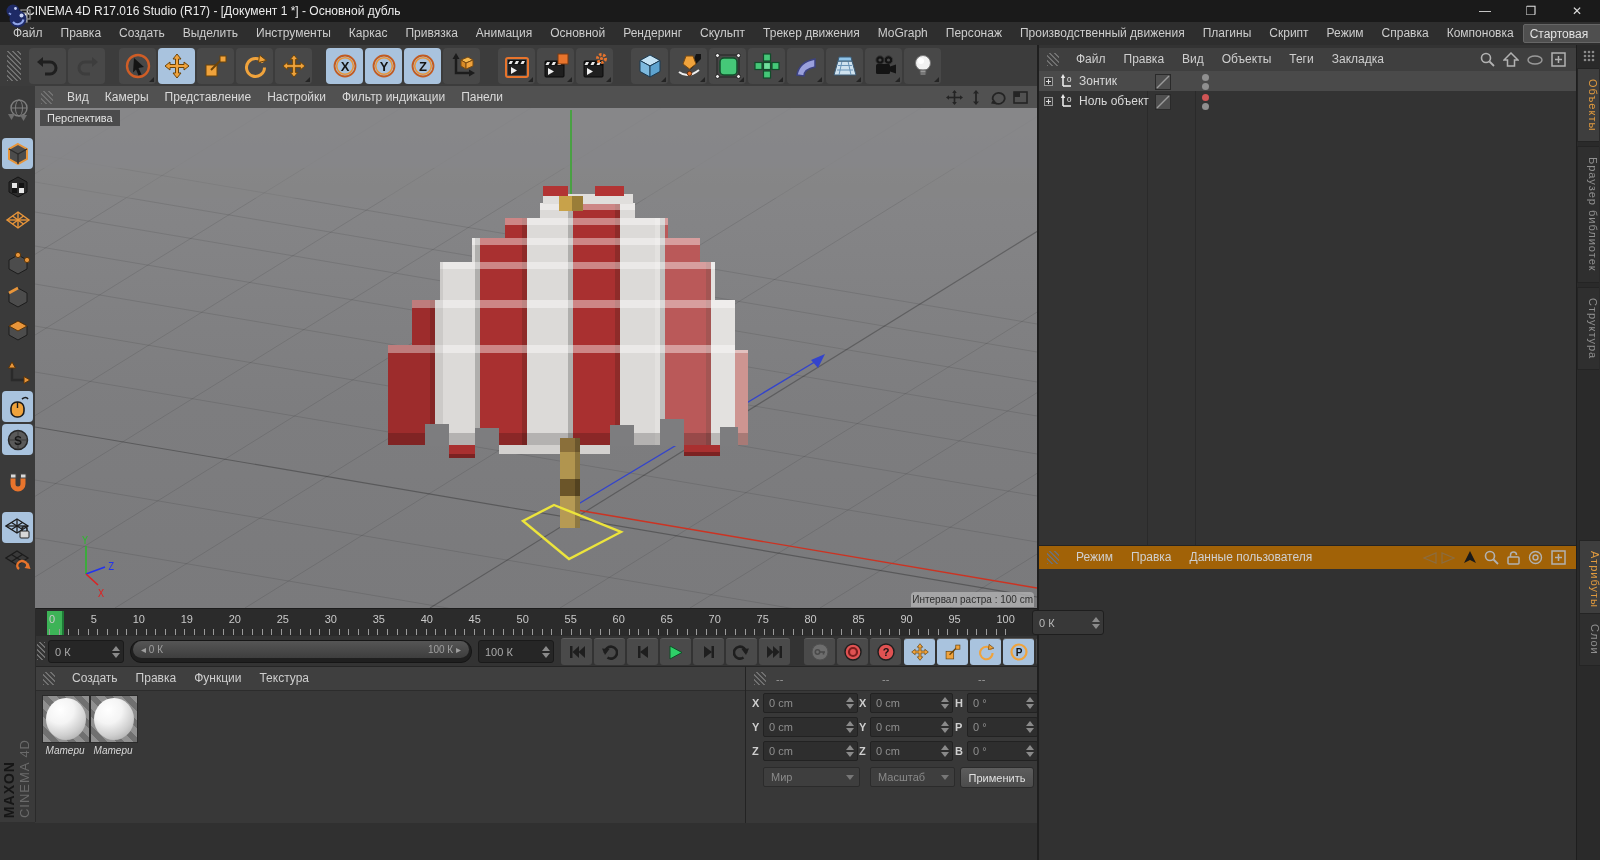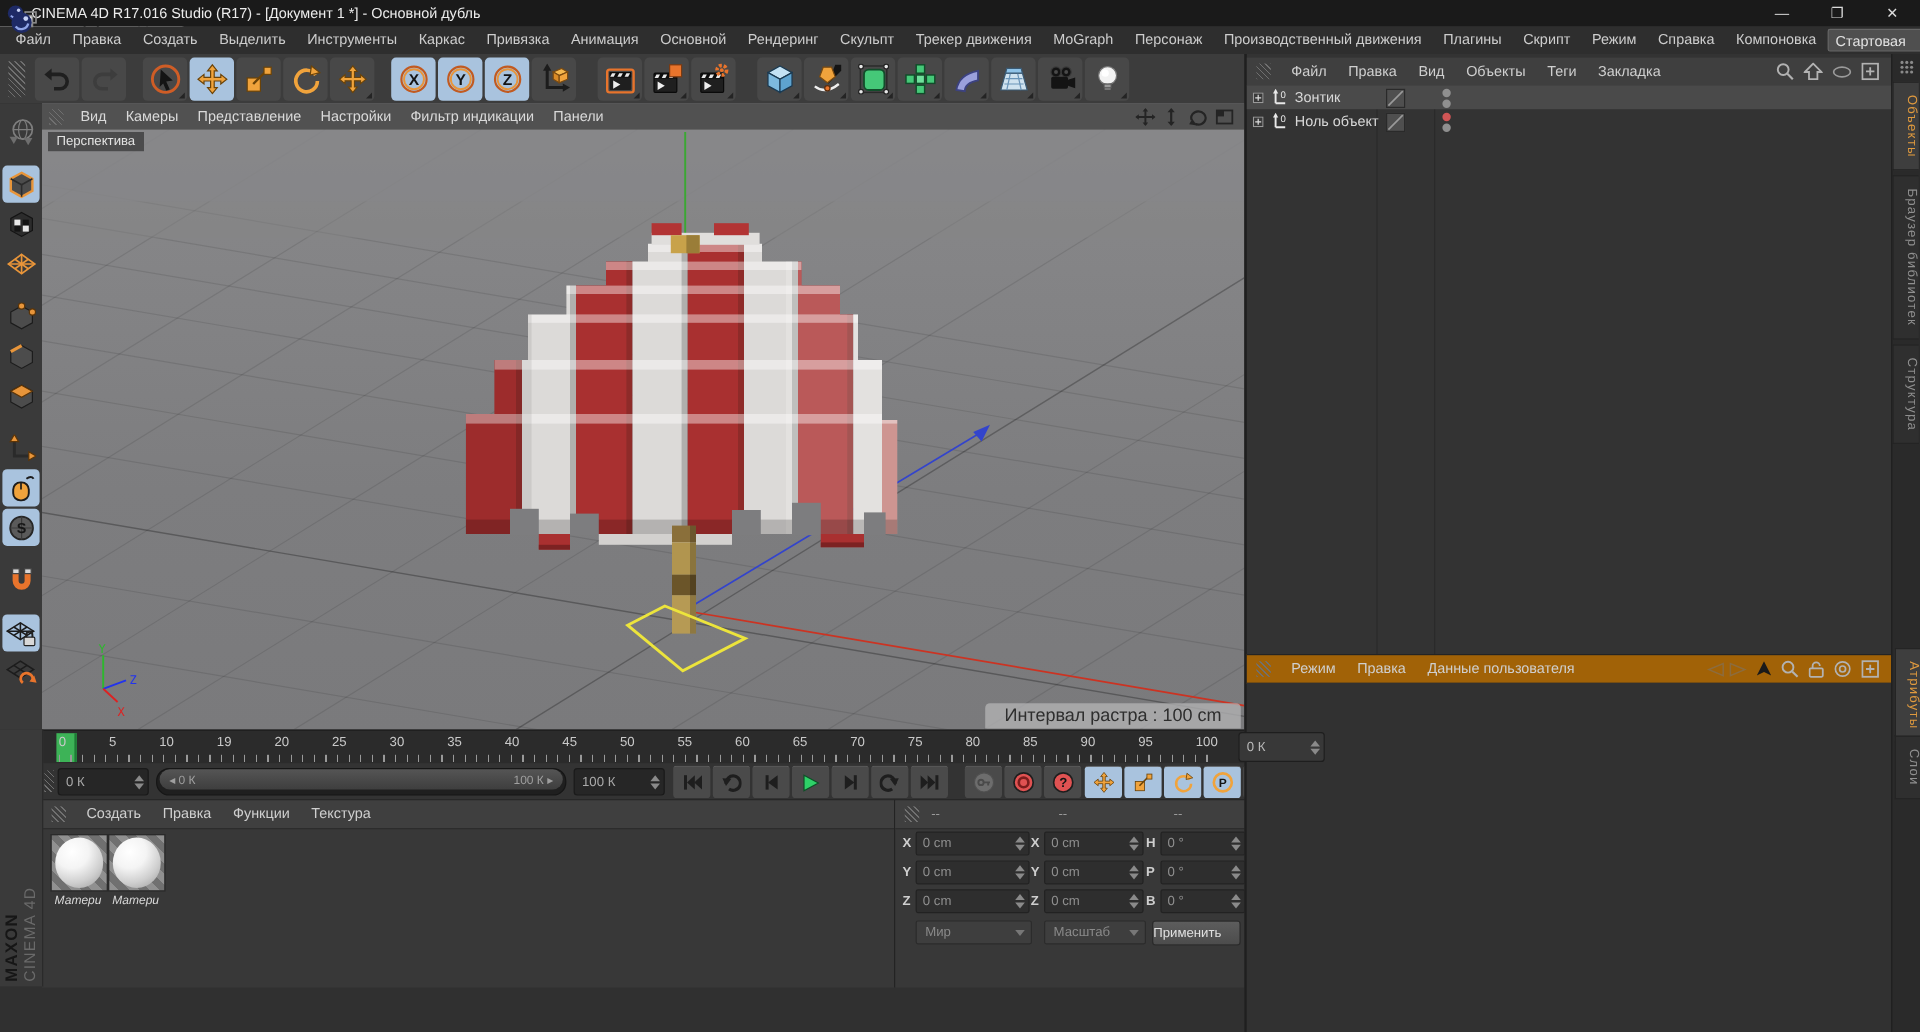--- a/index.html
+++ b/index.html
@@ -24,21 +24,21 @@
   .sbtn{width:31px;height:31px;margin:2px auto 2px auto;border-radius:4px;display:flex;align-items:center;justify-content:center;position:relative;}
   .sbtn.blue{background:#a9c3de;}
   .sgap{height:9px;}
   
   #viewport{left:35px;top:86px;width:1002px;height:522px;background:#7f7f81;}
   #vpmenu{left:0;top:0;width:1002px;height:22px;background:#515151;border-bottom:1px solid #3a3a3a;}
   .vpm{padding:0 8px;font-size:12px;color:#dadada;line-height:22px;}
   #vpcanvas{left:0;top:22px;width:1002px;height:500px;overflow:hidden;
     background:linear-gradient(#8c8c8e 0%,#858587 18%,#7d7d7f 60%,#7a7a7c 100%);}
   #vplabel{left:5px;top:2px;background:rgba(52,52,52,.72);color:#e2e2e2;font-size:11px;padding:2px 7px;}
-  #rasterlabel{right:3px;bottom:1px;background:rgba(178,178,180,.78);color:#2e2e2e;font-size:15px;padding:2px 16px;border-radius:4px 4px 0 0;}
+  #rasterlabel{right:3px;bottom:1px;background:rgba(178,178,180,.78);color:#2e2e2e;font-size:10px;padding:2px 1px;border-radius:4px 4px 0 0;}
   
   #ruler{left:35px;top:608px;width:1002px;height:28px;background:#2b2b2b;border-top:1px solid #1d1d1d;}
   #ticks{position:absolute;left:14px;right:22px;top:4px;display:flex;justify-content:space-between;font-size:11px;color:#c9c9c9;}
   #tickmarks{position:absolute;left:14px;right:22px;bottom:2px;height:6px;
     background:repeating-linear-gradient(90deg,#9a9a9a 0 1px,rgba(0,0,0,0) 1px 9.66px);}
   #playcursor{left:12px;top:2px;width:15px;height:24px;background:#3db357;border-right:2px solid #1e7a36;}
   #framespin{left:1032px;top:610px;width:70px;height:23px;background:#383838;border:1px solid #1e1e1e;border-radius:3px;color:#b9b9b9;font-size:11px;z-index:5;}
   #playbar{left:35px;top:636px;width:1002px;height:30px;background:#333333;}
   .spinbox{height:21px;background:#262626;border:1px solid #1a1a1a;border-radius:3px;color:#a9a9a9;font-size:11px;display:flex;align-items:center;position:absolute;}
   .spinarr{margin-left:auto;margin-right:3px;display:flex;flex-direction:column;gap:2px;}
@@ -54,21 +54,21 @@
   .sphere{position:absolute;left:3px;top:2px;width:40px;height:42px;border-radius:50%;
     background:radial-gradient(circle at 35% 28%,#ffffff 0%,#f4f4f4 35%,#cfcfcf 65%,#969696 100%);}
   .matlabel{font-size:10px;color:#d8d8d8;margin-top:2px;}
   
   #coords{left:745px;top:666px;width:292px;height:156px;background:#383838;border-top:1px solid #252525;border-left:1px solid #232323;}
   .clab{position:absolute;font-size:11px;font-weight:bold;color:#cfcfcf;}
   .cfield{position:absolute;height:18px;background:#2e2e2e;border:1px solid #222;border-radius:2px;color:#8f8f8f;font-size:11px;display:flex;align-items:center;padding-left:5px;}
   .chead{position:absolute;font-size:11px;color:#9a9a9a;}
   .dd{position:absolute;height:18px;background:#3e3e3e;border:1px solid #2b2b2b;border-radius:2px;color:#8a8a8a;font-size:11px;display:flex;align-items:center;padding-left:7px;}
   .dd:after{content:'';margin-left:auto;margin-right:5px;width:0;height:0;border-left:4px solid transparent;border-right:4px solid transparent;border-top:5px solid #777;}
-  #applybtn{position:absolute;height:19px;background:linear-gradient(#5d5d5d,#4c4c4c);border:1px solid #2b2b2b;border-radius:3px;color:#e0e0e0;font-size:11px;display:flex;align-items:center;justify-content:flex-start;}
+  #applybtn{position:absolute;height:19px;background:linear-gradient(#5d5d5d,#4c4c4c);border:1px solid #2b2b2b;border-radius:3px;color:#e0e0e0;font-size:11px;display:flex;align-items:center;justify-content:center;}
   
   #statusbar{left:0;top:822px;width:1037px;height:38px;background:#2a2a2a;border-top:1px solid #1c1c1c;color:#bdbdbd;font-size:12px;}
   #miniwin{left:0;top:812px;width:152px;height:36px;background:#fff;z-index:9;display:flex;align-items:center;box-shadow:0 0 0 1px #9a9a9a;}
   
   #rightcol{left:1037px;top:45px;width:539px;height:815px;background:#333333;border-left:2px solid #1f1f1f;}
   .pmenu{padding:0 9px;font-size:12px;color:#cfcfcf;line-height:23px;}
   #omheader{left:0;top:3px;width:539px;height:23px;background:#3f3f3f;border-bottom:1px solid #2a2a2a;display:flex;align-items:center;}
   .omrow{position:absolute;left:0;width:539px;height:20px;display:flex;align-items:center;font-size:12px;color:#d8d8d8;}
   .vline{position:absolute;width:1px;background:#2a2a2a;}
   .dot{width:7px;height:7px;border-radius:50%;margin:1px 0;}

